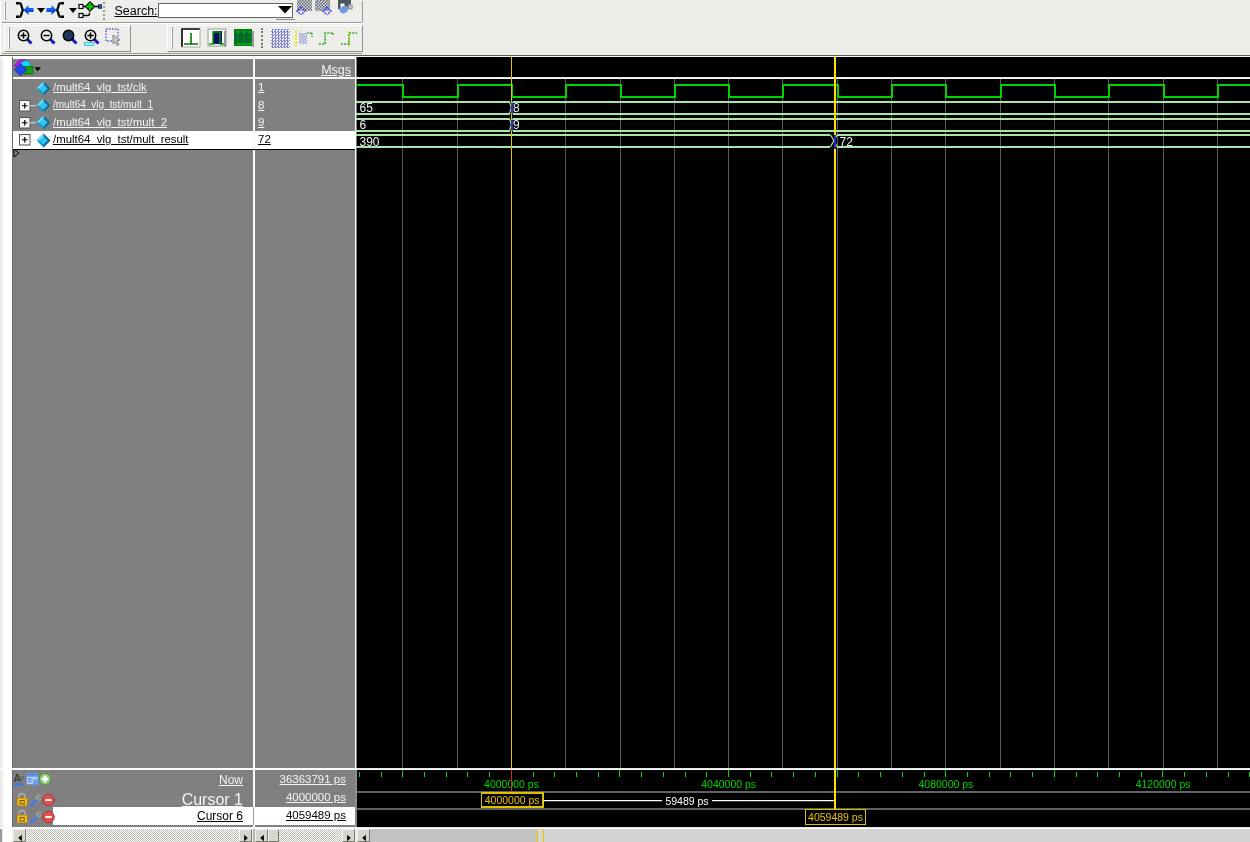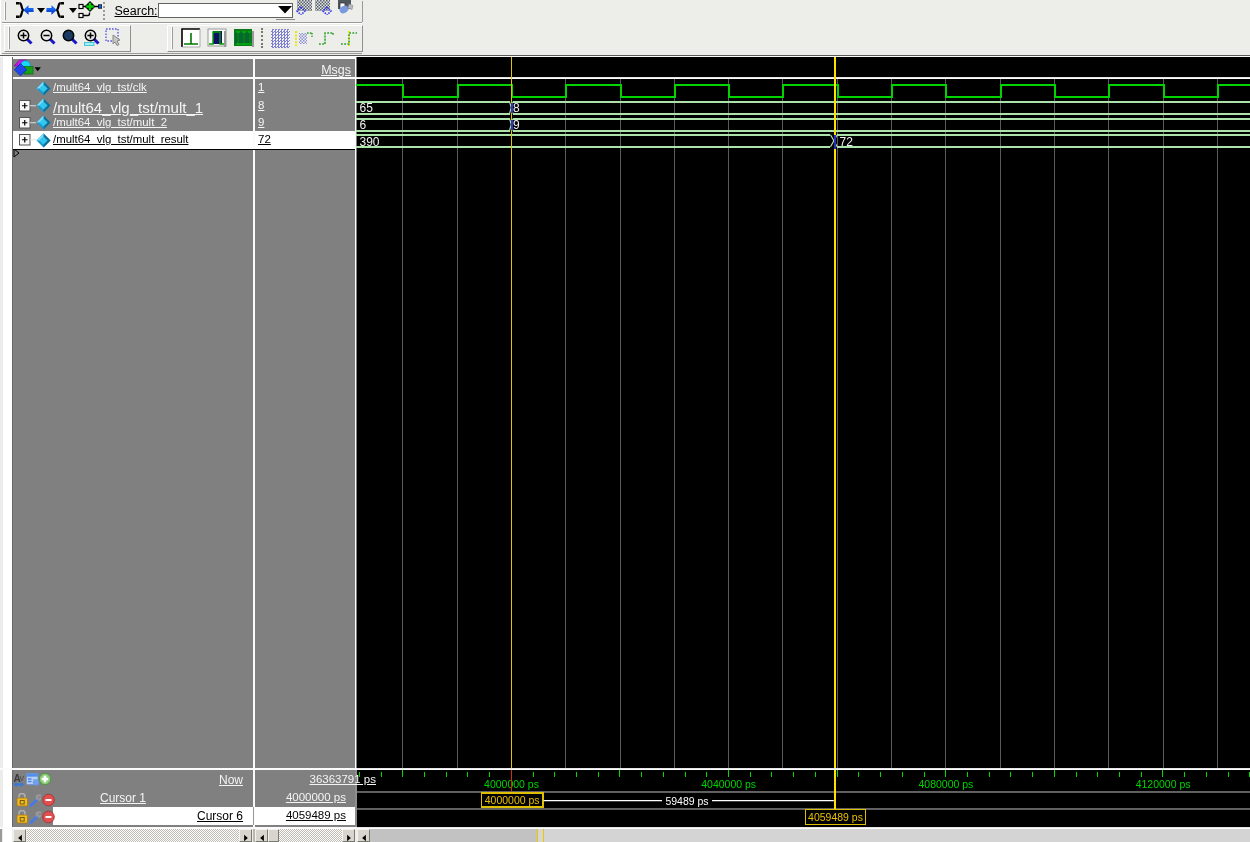--- a/index.html
+++ b/index.html
@@ -168,21 +168,21 @@
 <rect x="0.5" y="0.5" width="10.5" height="10.5" fill="#f8f8f8" stroke="#555"></rect>
 <path d="M5.75 3 v5.5 M3 5.75 h5.5" stroke="#000" stroke-width="1.2"></path>
 <path d="M11 5.75 h6" stroke="#e0e0e0" stroke-width="1"></path>
 </svg>
     <svg class="a" style="left:36px;top:97.8px;" width="15" height="15" viewBox="0 0 15 15">
 <path d="M7.5 0.5 L14.5 7.5 L7.5 14.5 L0.5 7.5 Z" fill="#1b9cd0"></path>
 <path d="M7.5 0.5 L14.5 7.5 L7.5 14.5 Z" fill="#126e96"></path>
 <path d="M7.5 3.4 L11.6 7.5 L7.5 11.6 L3.4 7.5 Z" fill="#30c8f0"></path>
 <path d="M7.5 0.5 L0.5 7.5 L3.4 7.5 L7.5 3.4 Z" fill="#7adef8"></path>
 </svg>
-    <div class="txt" style="left:53px;top:98.6px;font-size:15px;color:#f4f4f4;">/mult64_vlg_tst/mult_1</div>
+    <div class="txt" style="left:53px;top:98.6px;font-size:10px;color:#f4f4f4;">/mult64_vlg_tst/mult_1</div>
     <div class="txt" style="left:258px;top:98.6px;font-size:11.5px;color:#f4f4f4;">8</div>
     <svg class="a" style="left:19px;top:116.9px;" width="18" height="12" viewBox="0 0 18 12">
 <rect x="0.5" y="0.5" width="10.5" height="10.5" fill="#f8f8f8" stroke="#555"></rect>
 <path d="M5.75 3 v5.5 M3 5.75 h5.5" stroke="#000" stroke-width="1.2"></path>
 <path d="M11 5.75 h6" stroke="#e0e0e0" stroke-width="1"></path>
 </svg>
     <svg class="a" style="left:36px;top:115.1px;" width="15" height="15" viewBox="0 0 15 15">
 <path d="M7.5 0.5 L14.5 7.5 L7.5 14.5 L0.5 7.5 Z" fill="#1b9cd0"></path>
 <path d="M7.5 0.5 L14.5 7.5 L7.5 14.5 Z" fill="#126e96"></path>
 <path d="M7.5 3.4 L11.6 7.5 L7.5 11.6 L3.4 7.5 Z" fill="#30c8f0"></path>
@@ -345,22 +345,22 @@
     </svg>
 <div class="a" style="left:0px;top:768.4px;width:356.5px;height:2px;background:#fbfbfb;"></div>
     <div class="a" style="left:13px;top:770.4px;width:239.5px;height:57.0px;background:#808080;"></div>
     <div class="a" style="left:254.5px;top:770.4px;width:100.5px;height:57.0px;background:#808080;"></div>
     <div class="a" style="left:252.5px;top:770.4px;width:2px;height:57.0px;background:#fbfbfb;"></div>
     <div class="a" style="left:253.2px;top:807.4px;width:1px;height:17.4px;background:#9a9a9a;"></div>
     <div class="a" style="left:355px;top:770.4px;width:1.5px;height:57.0px;background:#8e8e8e;"></div>
     <div class="a" style="left:53px;top:807.4px;width:199.5px;height:17.4px;background:#fff;"></div>
     <div class="a" style="left:254.5px;top:807.4px;width:100.5px;height:17.4px;background:#fff;"></div>
     <div class="txt" style="left:100px;top:772.9px;width:143px;text-align:right;font-size:12px;color:#f4f4f4;">Now</div>
-    <div class="txt" style="left:255px;top:772.9px;width:91px;text-align:right;font-size:11.5px;color:#f4f4f4;margin-left:30px;">36363791 ps</div>
-    <div class="txt" style="left:100px;top:791.2px;width:143px;font-size:12px;color:#f4f4f4;">Cursor 1</div>
+    <div class="txt" style="left:255px;top:772.9px;width:91px;text-align:right;font-size:11.5px;color:#f4f4f4;">36363791 ps</div>
+    <div class="txt" style="left:100px;top:791.2px;width:143px;text-align:right;font-size:16px;color:#f4f4f4;">Cursor 1</div>
     <div class="txt" style="left:255px;top:791.2px;width:91px;text-align:right;font-size:11.5px;color:#f4f4f4;">4000000 ps</div>
     <div class="txt" style="left:100px;top:809.3px;width:143px;text-align:right;font-size:12px;color:#000;">Cursor 6</div>
     <div class="txt" style="left:255px;top:809.3px;width:91px;text-align:right;font-size:11.5px;color:#000;">4059489 ps</div>
     <svg class="a" style="left:13px;top:772.9px;" width="38" height="14" viewBox="0 0 38 14">
 <text x="0.5" y="9" font-size="10" font-weight="bold" fill="#3a3a3a" font-family="Liberation Sans">A</text>
 <text x="6.5" y="8" font-size="7" font-weight="bold" fill="#555" font-family="Liberation Sans">V</text>
 <path d="M1.5 11.5 h8" stroke="#3a78d8" stroke-width="2.2"></path>
 <path d="M0.5 11.5 l3.2 -2.8 v5.6 z M11 11.5 l-3.2 -2.8 v5.6 z" fill="#3a78d8"></path>
 <rect x="13.5" y="0.5" width="11.5" height="11" rx="1" fill="#b8d0f4" stroke="#6a96d8" stroke-width="0.8"></rect>
 <rect x="13.5" y="0.5" width="11.5" height="3.2" fill="#5490e8"></rect>

